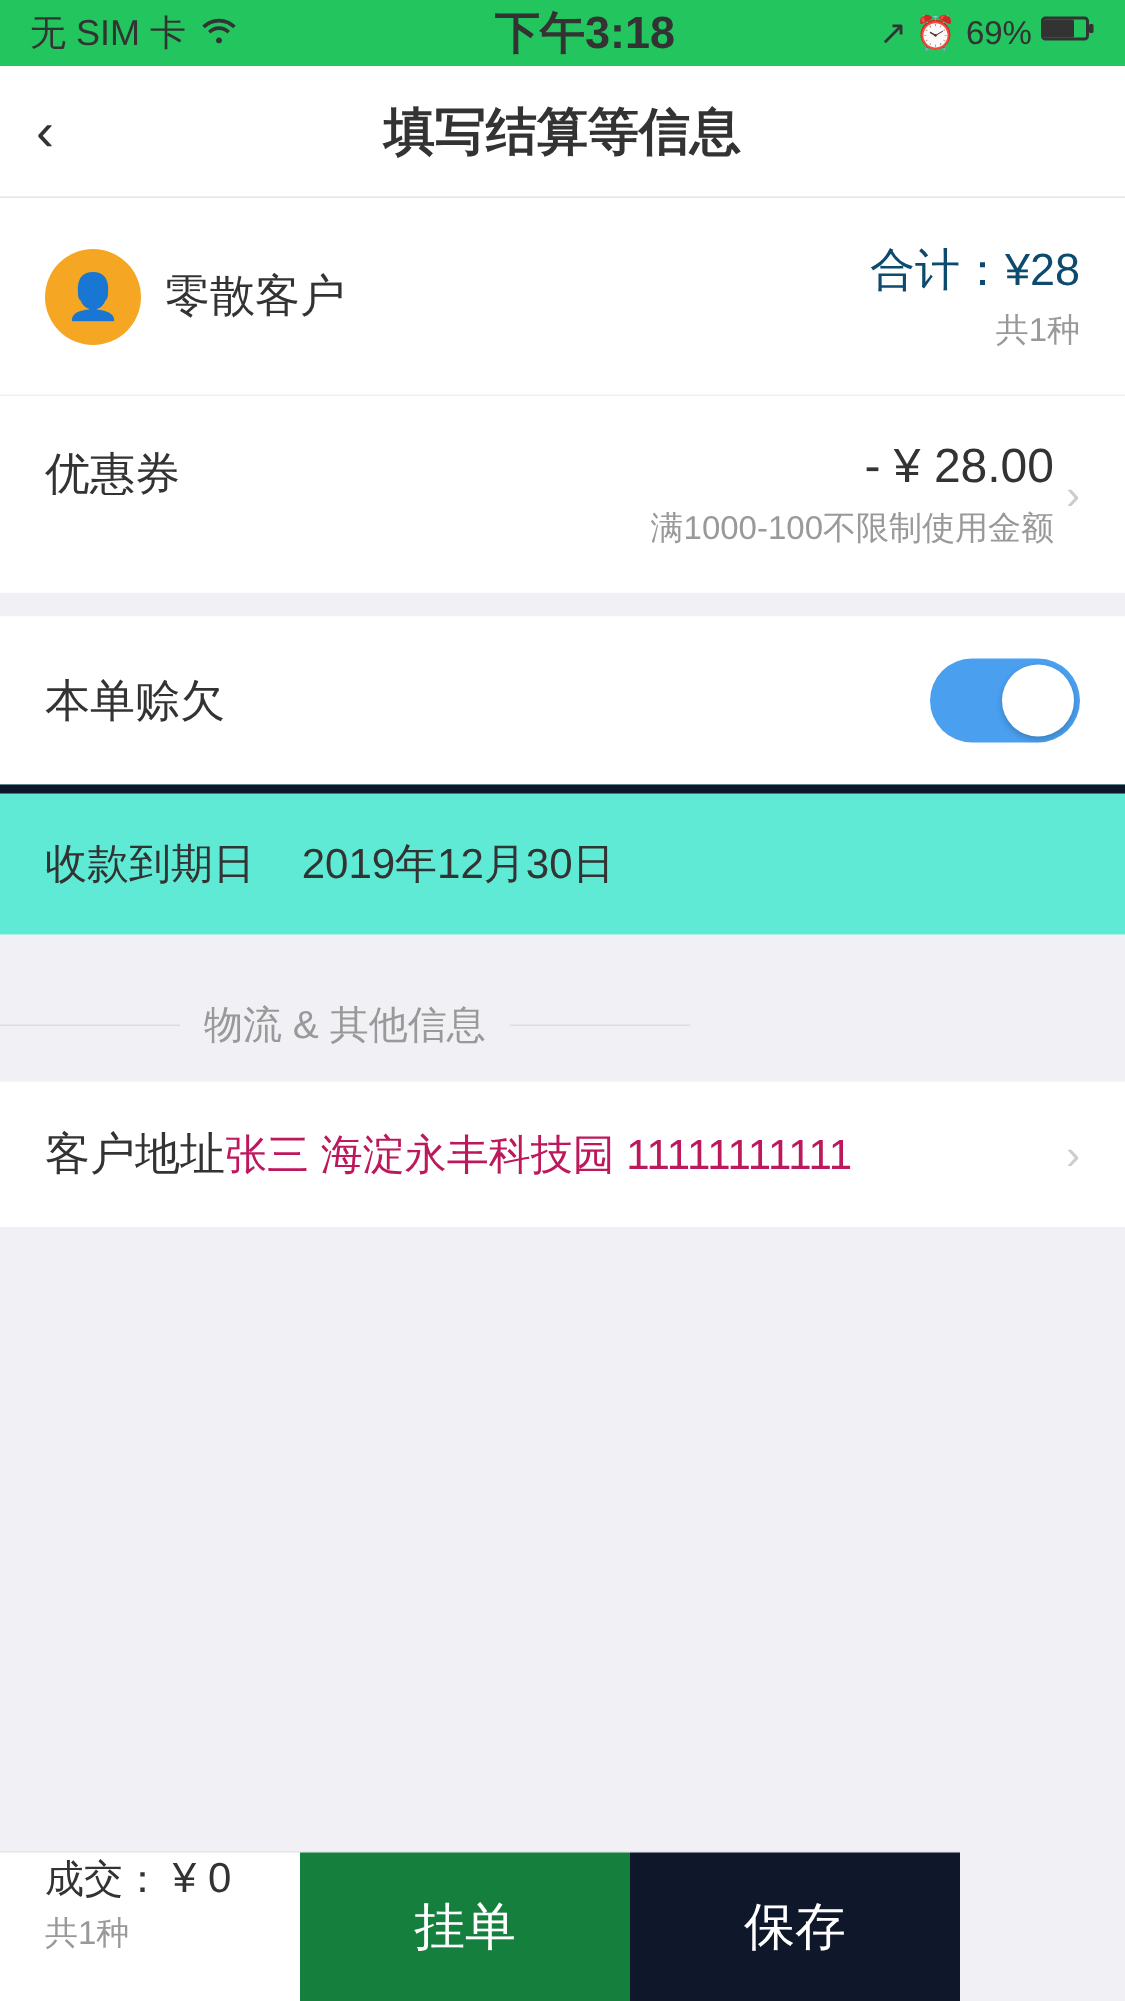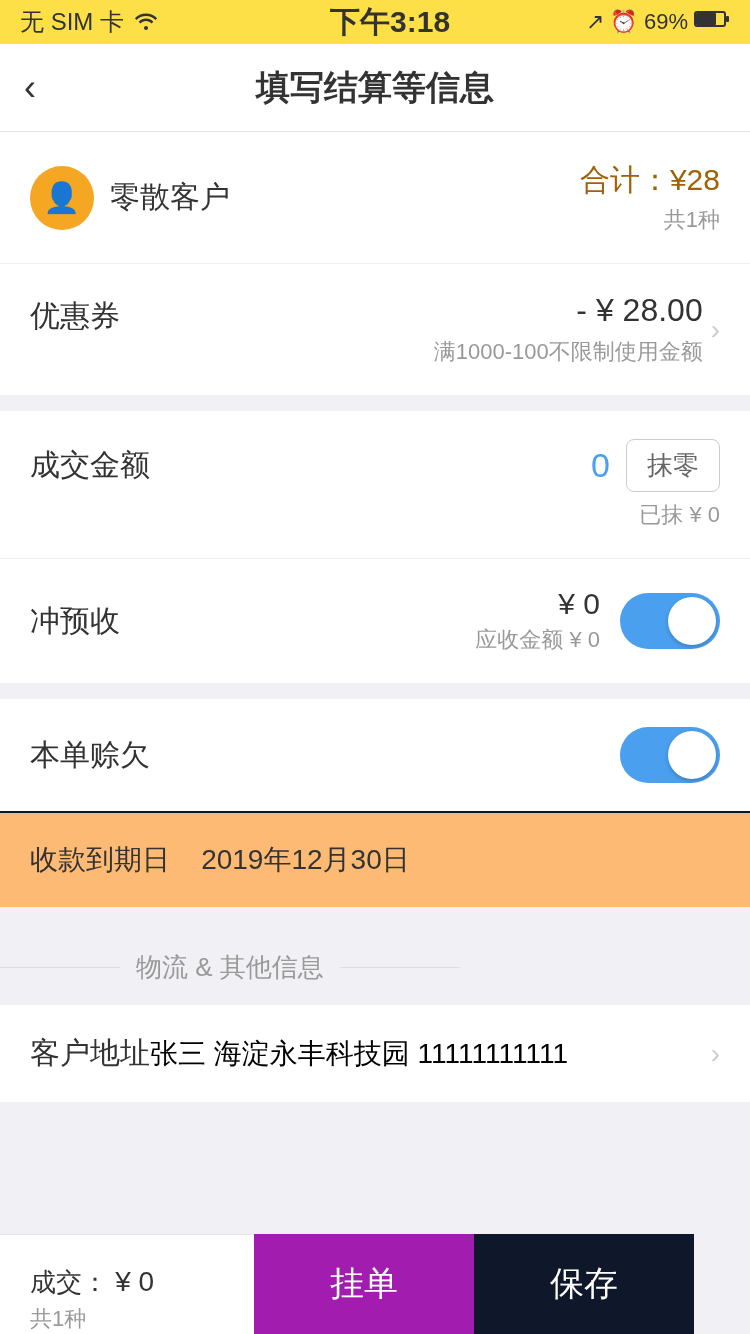--- a/index.html
+++ b/index.html
@@ -9,21 +9,21 @@
       font-family: -apple-system, 'PingFang SC', 'Helvetica Neue', sans-serif;
       background: #f0f0f5;
       width: 750px;
       min-height: 1334px;
       font-size: 28px;
       color: #333;
     }
 
     
     .status-bar {
-      background: #fde047;
+      background: #22c55e;
       height: 44px;
       display: flex;
       align-items: center;
       justify-content: space-between;
       padding: 0 20px;
       font-size: 24px;
       color: #333;
     }
     .status-left { display: flex; align-items: center; gap: 8px; }
     .status-center { font-weight: 600; font-size: 30px; margin-left: 34px; }
@@ -89,21 +89,21 @@
     }
     .customer-name {
       font-size: 30px;
       color: #333;
     }
     .customer-right {
       text-align: right;
     }
     .total-label {
       font-size: 30px;
-      color: #a16207;
+      color: #0c4a6e;
     }
     .total-count {
       font-size: 22px;
       color: #999;
       margin-top: 4px;
     }
 
     
     .coupon-row {
       background: #fff;
@@ -239,23 +239,23 @@
       justify-content: space-between;
       margin-bottom: 0;
     }
     .debt-label {
       font-size: 30px;
       color: #333;
     }
 
     
     .due-date-row {
-      background: #fdba74;
-      padding: 28px 30px;
-      border-top: 2px solid #0f172a;
+      background: #5eead4;
+      padding: 28px 30px;
+      border-top: 6px solid #0f172a;
     }
     .due-date-text {
       font-size: 28px;
       color: #333;
     }
 
     
     .logistics-section {
       background: #f0f0f5;
       padding: 20px 0;
@@ -285,40 +285,40 @@
       justify-content: space-between;
       margin-top: 0;
     }
     .address-label {
       font-size: 30px;
       color: #333;
       flex-shrink: 0;
     }
     .address-value {
       font-size: 28px;
-      color: #000000;
+      color: #be185d;
       flex: 1;
     }
 
     
     .empty-area {
       background: #f0f0f5;
       flex: 1;
       min-height: 200px;
     }
 
     
     .bottom-bar {
       position: fixed;
       bottom: 0;
       left: 0;
-      width: 694px;
+      width: 640px;
       height: 100px;
       display: flex;
-      align-items: flex-end;
+      align-items: flex-start;
       background: #fff;
       border-top: 1px solid #e5e5e5;
     }
     .bottom-summary {
       flex: 1;
       padding: 0 30px;
     }
     .bottom-deal {
       font-size: 26px;
       color: #333;
@@ -329,21 +329,21 @@
       font-weight: 500;
     }
     .bottom-count {
       font-size: 22px;
       color: #999;
       margin-top: 4px;
     }
     .btn-pending {
       width: 220px;
       height: 100px;
-      background: #a21caf;
+      background: #15803d;
       display: flex;
       align-items: center;
       justify-content: center;
       font-size: 34px;
       color: #fff;
       cursor: pointer;
       font-weight: 500;
     }
     .btn-save {
       width: 220px;
@@ -422,45 +422,20 @@
         <div class="coupon-right">
           <div>
             <div class="coupon-amount">- ¥ 28.00</div>
             <div class="coupon-desc">满1000-100不限制使用金额</div>
           </div>
           <span class="chevron">›</span>
         </div>
       </div>
     </div>
 
-    <div class="card">
-      <div class="deal-section">
-        <div class="deal-row">
-          <span class="deal-label">成交金额</span>
-          <div class="deal-right">
-            <span class="deal-value">0</span>
-            <button class="round-zero-btn">抹零</button>
-          </div>
-        </div>
-        <div class="deal-sub">已抹  ¥ 0</div>
-      </div>
-
-      <div class="prepay-row">
-        <span class="prepay-label">冲预收</span>
-        <div class="prepay-right">
-          <div class="prepay-amounts">
-            <div class="prepay-value">¥ 0</div>
-            <div class="prepay-sub">应收金额 ¥ 0</div>
-          </div>
-          <div class="toggle">
-            <div class="toggle-thumb"></div>
-          </div>
-        </div>
-      </div>
-    </div>
 
     <div class="card">
       <div class="debt-section">
         <span class="debt-label">本单赊欠</span>
         <div class="toggle">
           <div class="toggle-thumb"></div>
         </div>
       </div>
 
       <div class="due-date-row">

